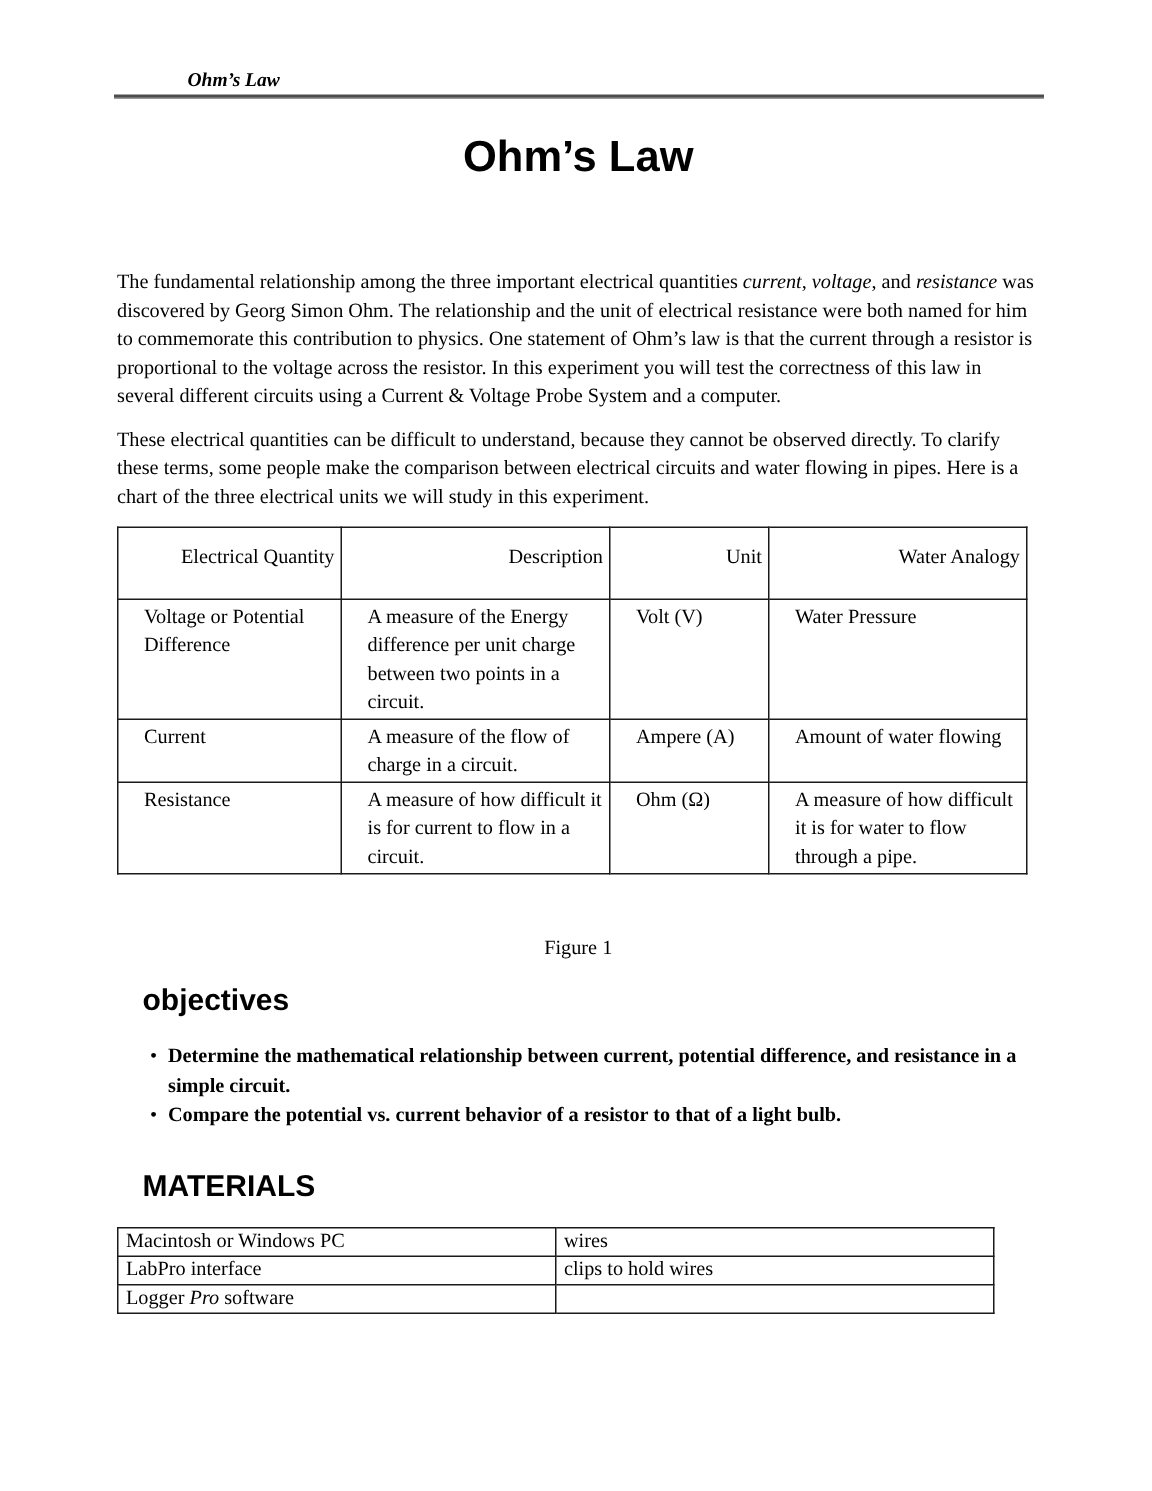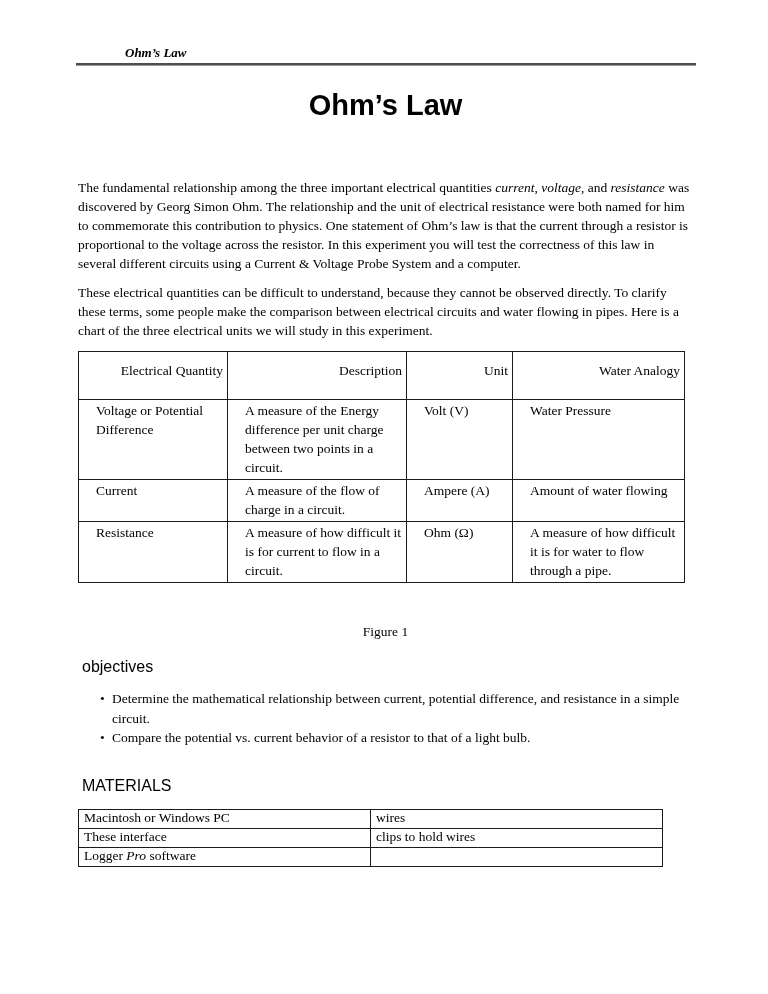--- a/index.html
+++ b/index.html
@@ -75,45 +75,45 @@
   .col-unit     { width: 97px; }
   .col-analogy  { width: 163px; }
 
   p.figure-caption {
     margin: 41px 0 0 0;
     text-align: center;
     font-size: 13.5px;
     line-height: 15px;
   }
   h2.subhead {
-    margin: 4px;
+    margin: 17px;
     font-family: "Liberation Sans", "DejaVu Sans", sans-serif;
-    font-weight: normal;
-    font-size: 16px;
+    font-weight: bold;
+    font-size: 20px;
     line-height: 20px;
   }
   h2.objectives-head { margin-top: 18px; }
   h2.materials-head  { margin-top: 28px; }
 
   ul.bullets {
     list-style: none;
     margin: 12px 0 0 0;
     padding: 0;
     font-size: 13.5px;
     line-height: 19.5px;
   }
   ul.bullets li {
     display: flex;
     margin-left: 22px;
   }
   ul.bullets .bullet {
     flex: 0 0 12px;
     width: 12px;
   }
-  ul.bullets .li-text { flex: 1; }
+  ul.bullets .li-text { flex: 1; font-weight: bold; }
 
   table.materials-table {
     margin-top: 13px;
     border-collapse: collapse;
     table-layout: fixed;
     width: 570px;
     font-size: 13.5px;
     line-height: 16.5px;
   }
   table.materials-table td {
@@ -188,21 +188,21 @@
 
   <h2 class="subhead materials-head">MATERIALS</h2>
 
   <table class="materials-table">
     <tbody>
       <tr>
         <td class="mat-col"><span>Macintosh or Windows PC</span></td>
         <td class="mat-col">wires</td>
       </tr>
       <tr>
-        <td class="mat-col"><span>These interface</span></td>
+        <td class="mat-col"><span>LabPro interface</span></td>
         <td class="mat-col">clips to hold wires</td>
       </tr>
       <tr>
         <td class="mat-col"><span>Logger </span><i>Pro</i><span> software</span></td>
         <td class="mat-col"></td>
       </tr>
     </tbody>
   </table>
 
 </div>

